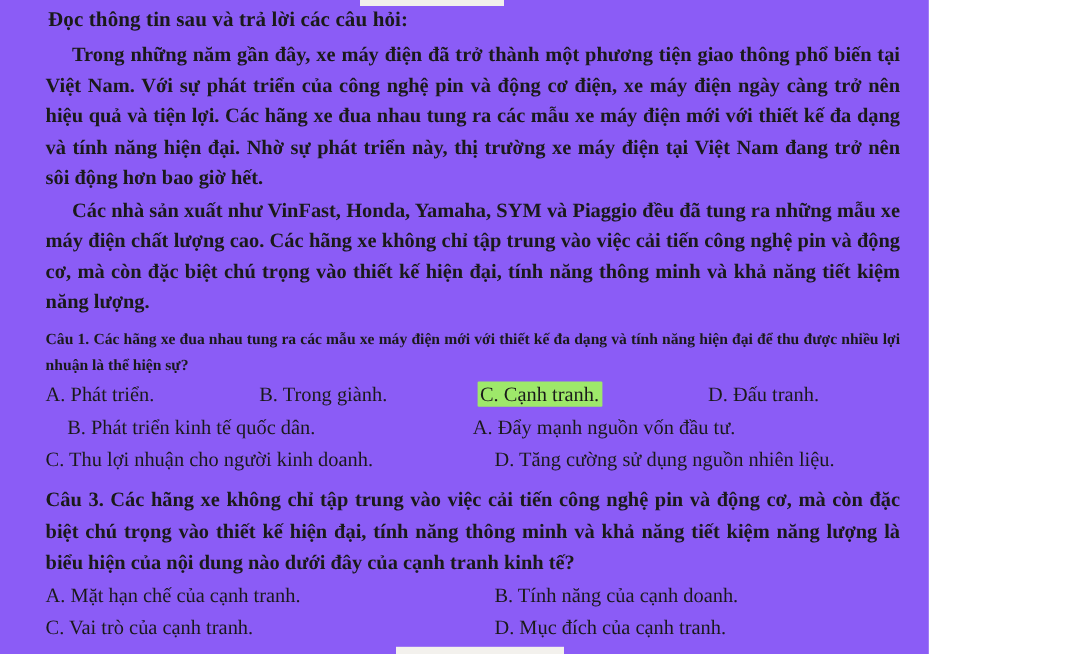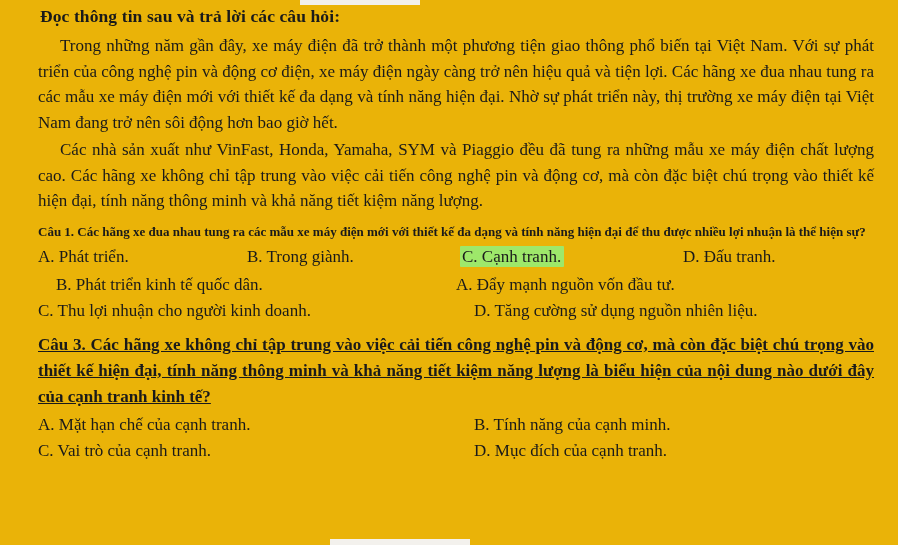--- a/index.html
+++ b/index.html
@@ -9,23 +9,23 @@
   body {
     width: 898px;
     height: 545px;
     background: #ffffff;
     font-family: "Liberation Serif", serif;
     color: #1a1a1a;
     overflow: hidden;
   }
   .page {
     position: relative;
-    width: 898px;
+    width: 774px;
     height: 545px;
-    background: #eab308;
+    background: #8b5cf6;
     padding: 0;
     box-sizing: border-box;
   }
   .content {
     padding: 6px 24px 0 38px;
   }
   .top-sliver {
     position: absolute;
     top: 0;
     left: 300px;
@@ -53,20 +53,21 @@
   }
   p.para {
     margin: 0 0 2px 0;
     font-size: 17px;
     line-height: 25.5px;
     text-align: justify;
     text-justify: inter-word;
   }
   p.para.indent {
     text-indent: 22px;
+    font-weight: bold;
   }
   .q-stem {
     font-weight: bold;
     font-size: 13px;
     line-height: 21px;
     margin: 7px 0 2px 0;
     text-align: justify;
   }
   .options {
     display: flex;
@@ -90,21 +91,20 @@
     padding: 1px 3px 1px 2px;
     border-radius: 1px;
     box-decoration-break: clone;
   }
   .q3-stem {
     font-weight: bold;
     font-size: 17px;
     line-height: 26px;
     text-align: justify;
     margin: 8px 0 2px 0;
-    text-decoration: underline;
   }
 </style>
 </head>
 <body>
 
 <div class="page">
 
   <div class="top-sliver"></div>
 
   <div class="content">
@@ -125,21 +125,21 @@
     <div class="options row2">
       <div class="opt second-col">B. Phát triển kinh tế quốc dân.</div>
       <div class="opt">A. Đẩy mạnh nguồn vốn đầu tư.</div>
       <div class="opt">C. Thu lợi nhuận cho người kinh doanh.</div>
       <div class="opt second-col">D. Tăng cường sử dụng nguồn nhiên liệu.</div>
     </div>
 
     <div class="q3-stem">Câu 3. Các hãng xe không chỉ tập trung vào việc cải tiến công nghệ pin và động cơ, mà còn đặc biệt chú trọng vào thiết kế hiện đại, tính năng thông minh và khả năng tiết kiệm năng lượng là biểu hiện của nội dung nào dưới đây của cạnh tranh kinh tế?</div>
     <div class="options row2">
       <div class="opt">A. Mặt hạn chế của cạnh tranh.</div>
-      <div class="opt second-col">B. Tính năng của cạnh minh.</div>
+      <div class="opt second-col">B. Tính năng của cạnh doanh.</div>
       <div class="opt">C. Vai trò của cạnh tranh.</div>
       <div class="opt second-col">D. Mục đích của cạnh tranh.</div>
     </div>
 
   </div>
 
   <div class="bottom-sliver"></div>
 
 </div>
 

